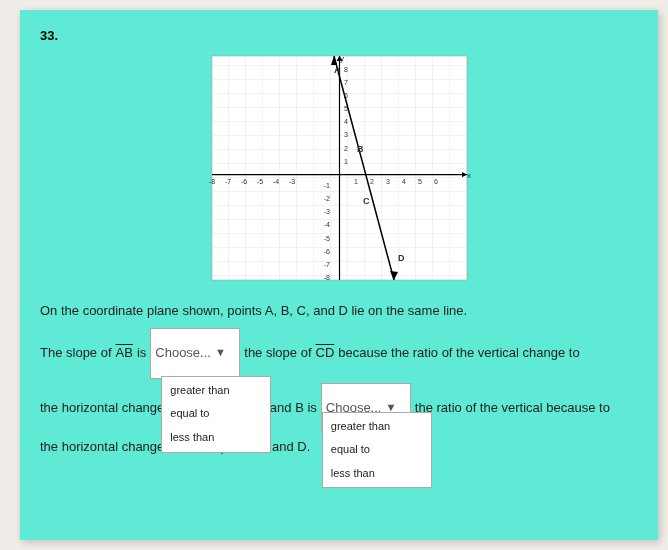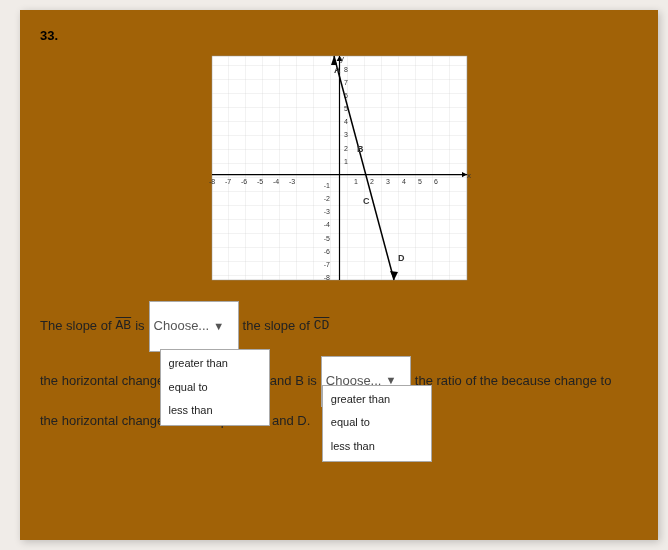--- a/index.html
+++ b/index.html
@@ -11,21 +11,21 @@
       font-size: 13px;
       overflow: hidden;
       position: relative;
     }
     .page {
       position: absolute;
       top: 10px;
       left: 20px;
       right: 10px;
       bottom: 10px;
-      background: #a16207;
+      background: #5eead4;
       padding: 18px 20px 10px 20px;
       box-shadow: 2px 2px 8px rgba(0,0,0,0.2);
     }
     .question-num {
       font-size: 13px;
       font-weight: bold;
       margin-bottom: 8px;
     }
     .graph-container {
       display: flex;
@@ -71,21 +71,20 @@
       flex: 1;
       color: #555;
     }
     .dropdown-arrow {
       margin-left: 4px;
       font-size: 11px;
       color: #333;
     }
     .overline {
       text-decoration: overline;
-      font-family: Liberation Mono, monospace;
     }
     .popup-visible-1 {
       position: absolute;
       bottom: -75px;
       left: 10px;
       background: white;
       border: 1px solid #aaa;
       min-width: 110px;
       z-index: 10;
       padding: 2px 0;
@@ -180,51 +179,53 @@
         <text x="163" y="101" font-size="9" font-weight="bold" fill="#333">B</text>
 
         <text x="169" y="153" font-size="9" font-weight="bold" fill="#333">C</text>
 
         <text x="204" y="210" font-size="9" font-weight="bold" fill="#333">D</text>
       </svg>
     </div>
   </div>
 
   <div class="text-section">
+    <p>On the coordinate plane shown, points A, B, C, and D lie on the same line.</p>
 
     <div class="inline-row" style="margin-top:6px;">
       <span>The slope of </span>
       <span class="overline">AB</span>
       <span> is</span>
       <div class="dropdown-box" style="position:relative;">
         <span>Choose...</span>
         <span class="dropdown-arrow">▼</span>
 
         <div class="popup-visible-1">
           <div class="popup-item">greater than</div>
           <div class="popup-item">equal to</div>
           <div class="popup-item">less than</div>
         </div>
       </div>
       <span> the slope of </span>
       <span class="overline">CD</span>
+      <span> because the ratio of the vertical change to</span>
     </div>
 
     <div class="inline-row">
       <span>the horizontal change between points A and B is</span>
       <div class="dropdown-box" style="position:relative;">
         <span>Choose...</span>
         <span class="dropdown-arrow">▼</span>
 
         <div class="popup-visible-2">
           <div class="popup-item">greater than</div>
           <div class="popup-item">equal to</div>
           <div class="popup-item">less than</div>
         </div>
       </div>
-      <span> the ratio of the because change to</span>
+      <span> the ratio of the vertical because to</span>
     </div>
 
     <div class="inline-row">
       <span>the horizontal change between points C and D.</span>
     </div>
   </div>
 </div>
 
 </body></html>

